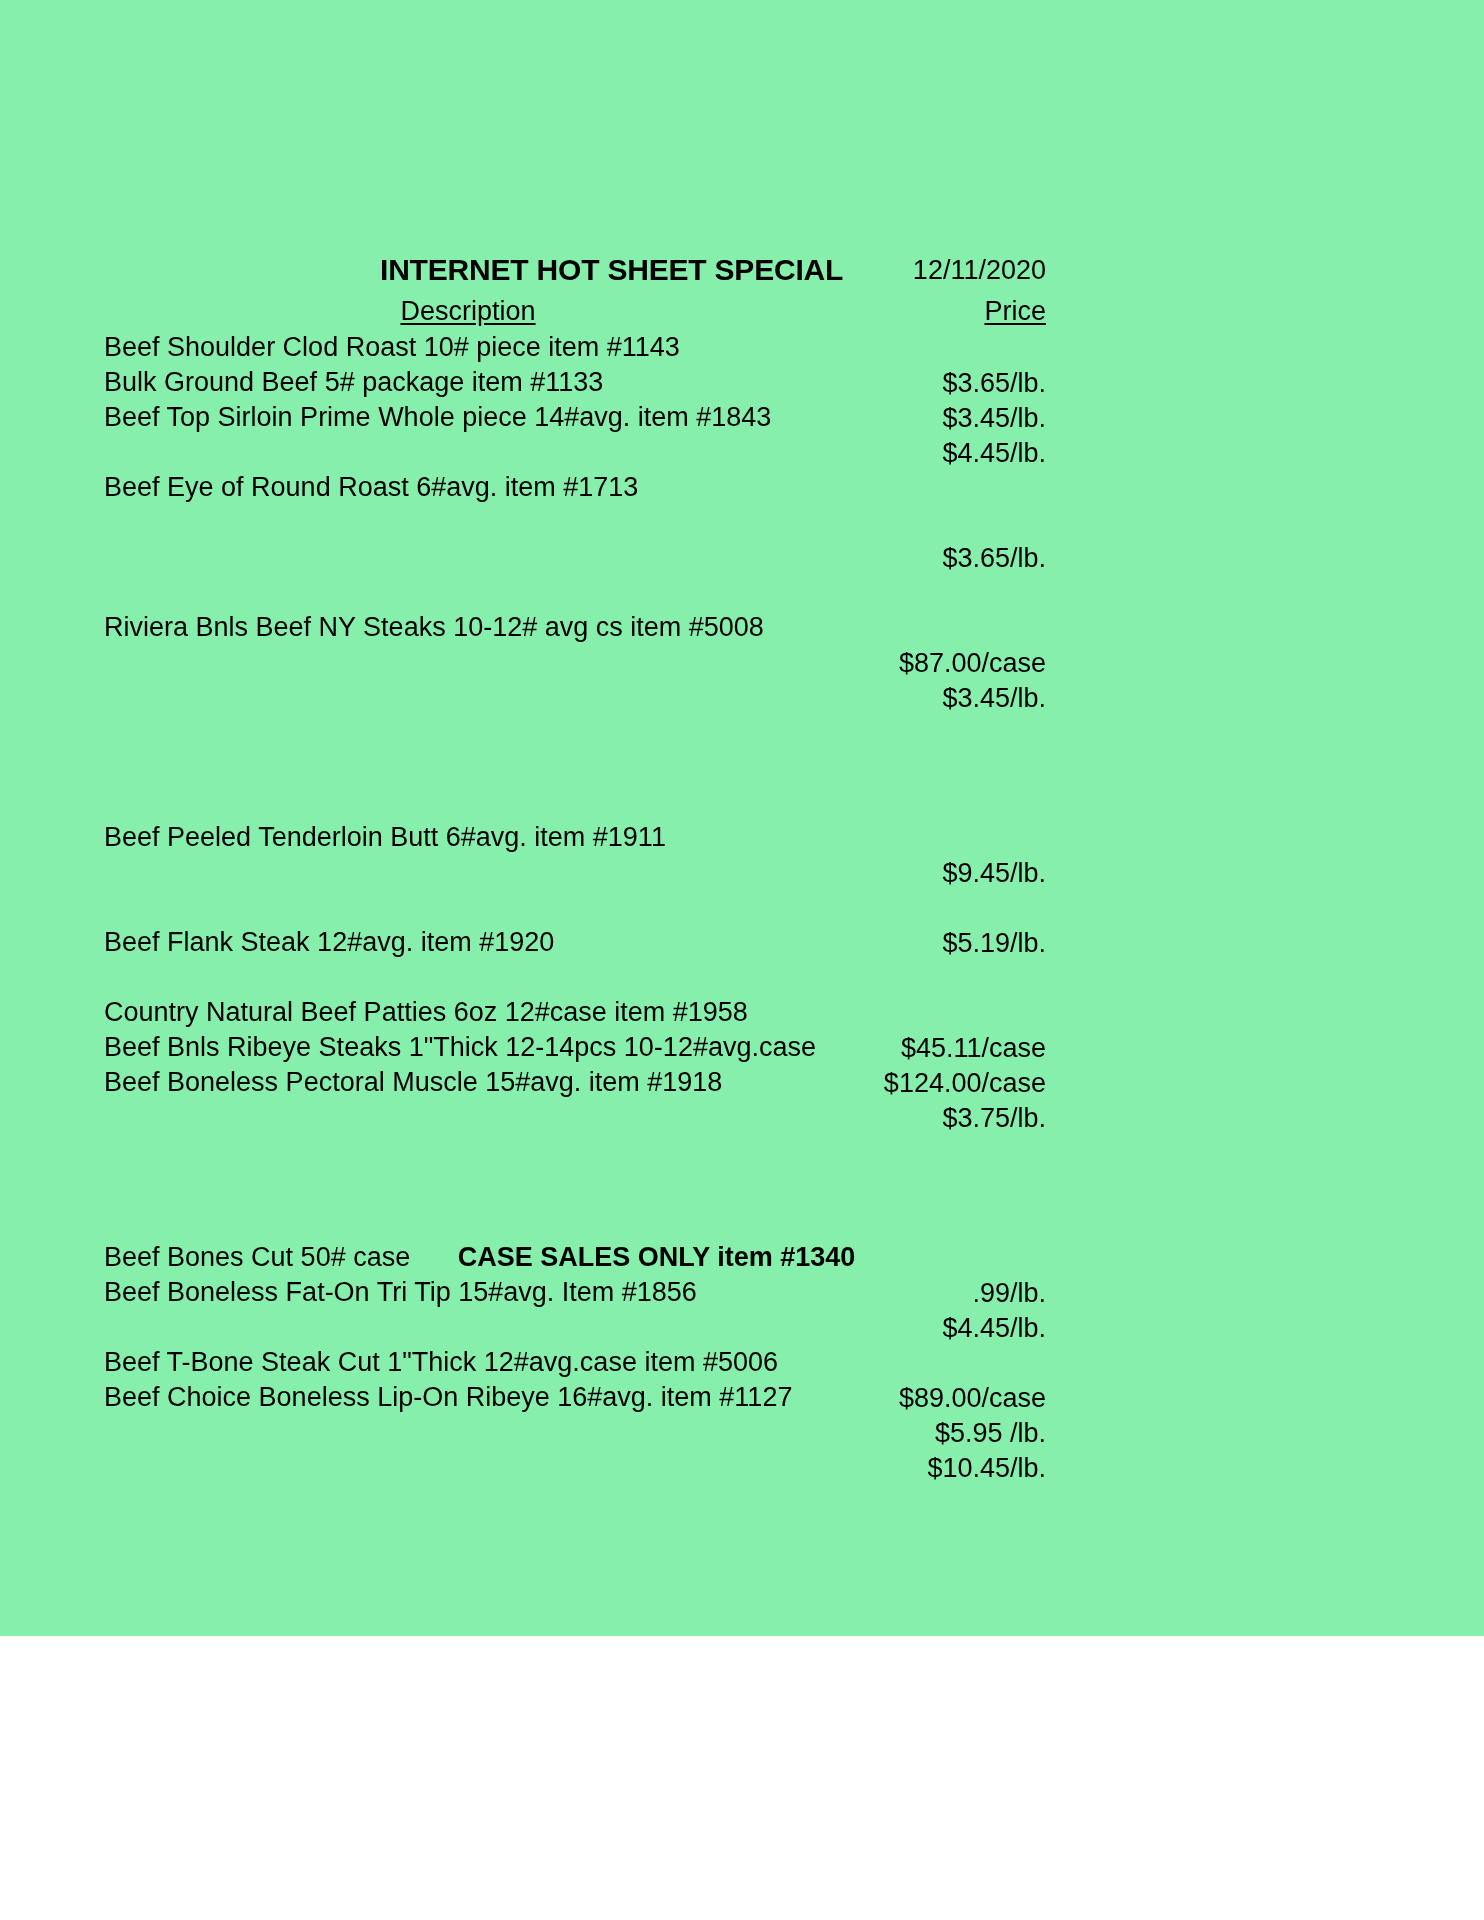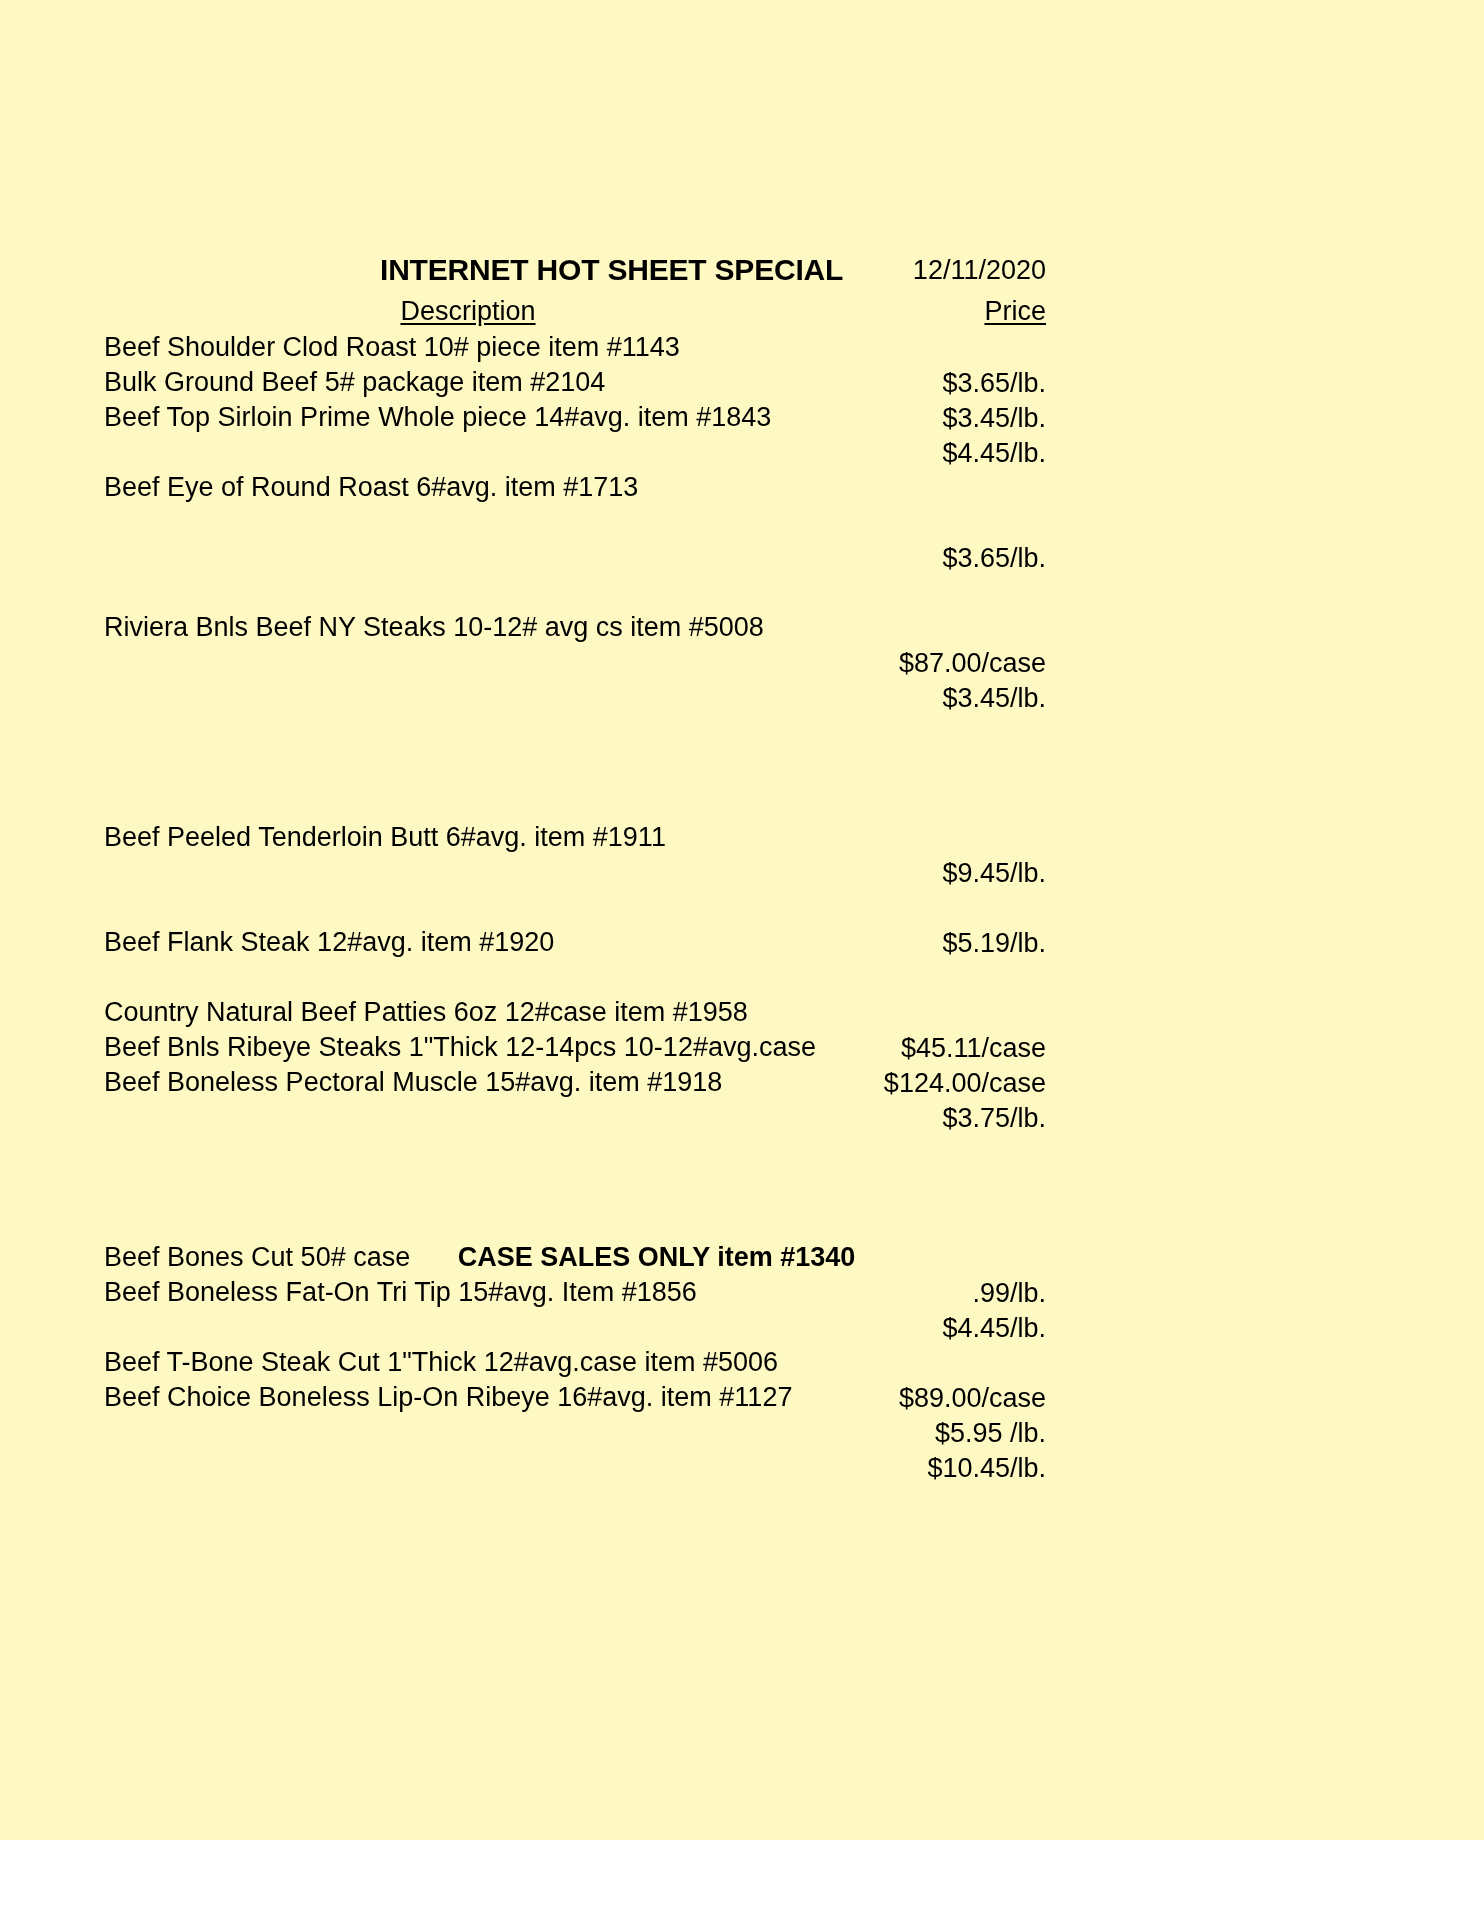--- a/index.html
+++ b/index.html
@@ -4,22 +4,22 @@
 <title>Internet Hot Sheet Special</title>
 <style>
   html, body {
     margin: 0;
     padding: 0;
     background: #ffffff;
   }
   #page {
     position: relative;
     width: 1484px;
-    height: 1840px;
-    background: #fef9c3;
+    height: 1636px;
+    background: #86efac;
     font-family: "Liberation Sans", "DejaVu Sans", sans-serif;
     color: #000000;
     overflow: hidden;
   }
 
   
   #doc-title {
     position: absolute;
     left: 380px;
     top: 253px;
@@ -99,21 +99,21 @@
   <div id="col-head-description">
     <span class="underline-text">Description</span>
   </div>
 
   <div id="col-head-price">
     <span class="underline-text">Price</span>
   </div>
 
   <div id="description-column">
       <div class="desc-line">Beef Shoulder Clod Roast 10# piece item #1143</div>
-      <div class="desc-line">Bulk Ground Beef 5# package item #2104</div>
+      <div class="desc-line">Bulk Ground Beef 5# package item #1133</div>
       <div class="desc-line">Beef Top Sirloin Prime Whole piece 14#avg. item #1843</div>
       <div class="spacer-line">&nbsp;</div>
       <div class="desc-line">Beef Eye of Round Roast 6#avg. item #1713</div>
       <div class="spacer-line">&nbsp;</div>
       <div class="spacer-line">&nbsp;</div>
       <div class="spacer-line">&nbsp;</div>
       <div class="desc-line">Riviera Bnls Beef NY Steaks 10-12# avg cs item #5008</div>
       <div class="spacer-line">&nbsp;</div>
       <div class="spacer-line">&nbsp;</div>
       <div class="spacer-line">&nbsp;</div>

